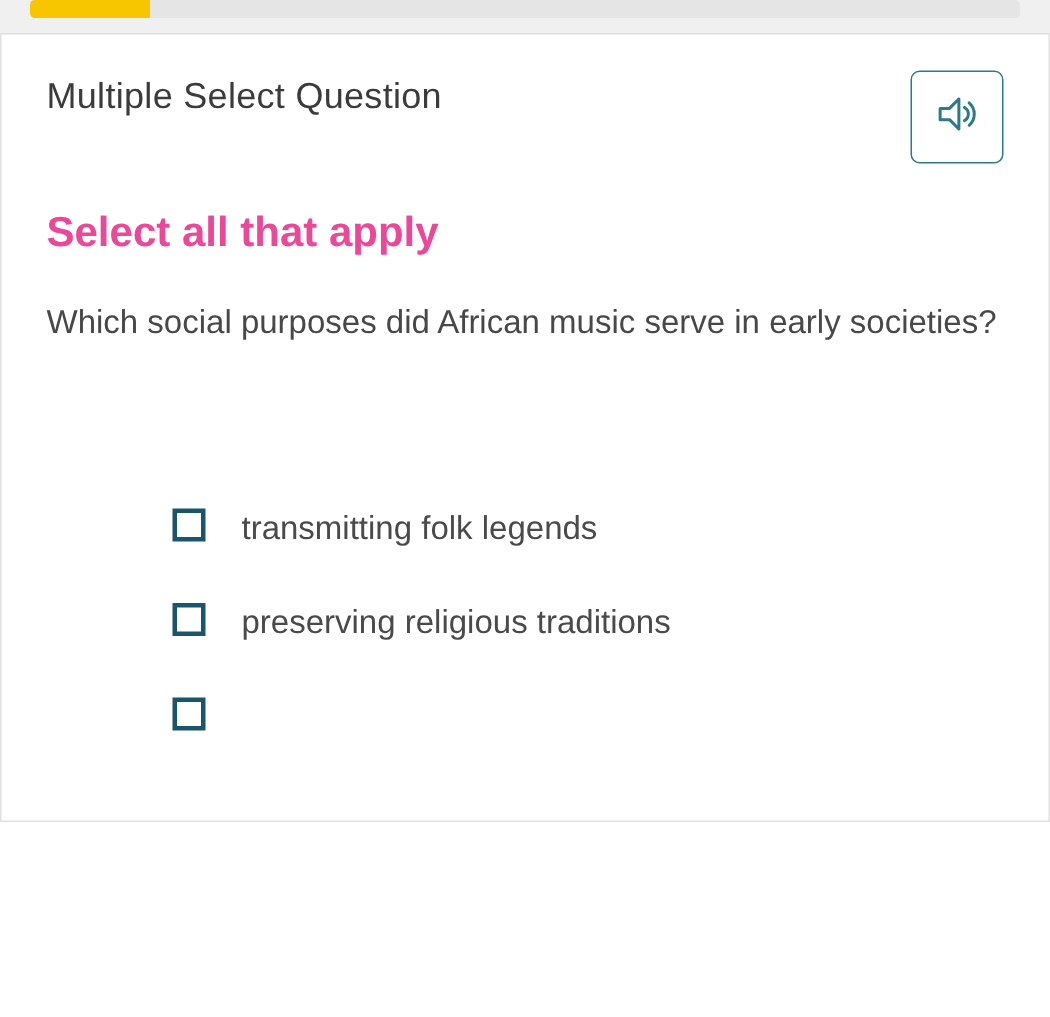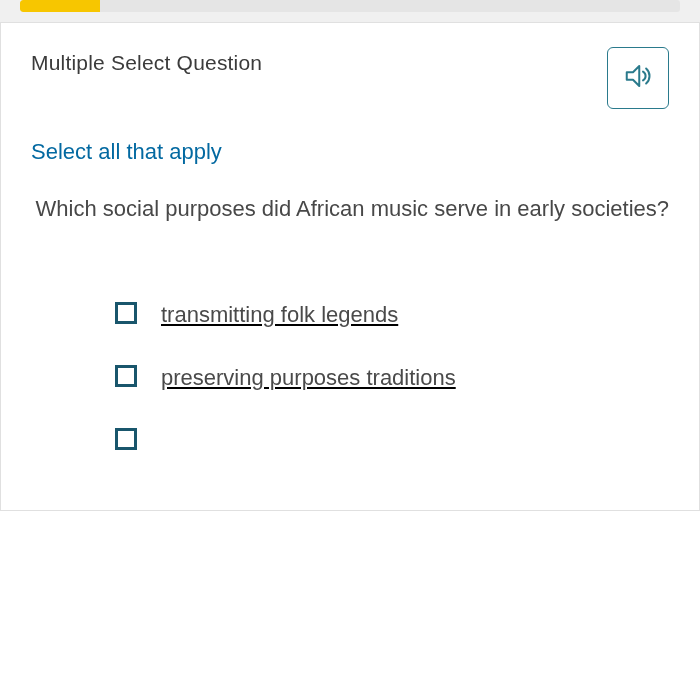--- a/index.html
+++ b/index.html
@@ -37,21 +37,21 @@
       border-top: 1px solid #e0e0e0;
       background: #fff;
       padding: 28px 30px 30px 30px;
     }
     .header-row {
       display: flex;
       justify-content: space-between;
       align-items: flex-start;
     }
     .question-type {
-      font-size: 21px;
+      font-size: 24px;
       font-weight: 400;
       color: #3b3b3b;
       letter-spacing: 0.2px;
     }
     .audio-btn {
       width: 62px;
       height: 62px;
       border: 1px solid #2a7a8c;
       border-radius: 6px;
       background: #fff;
@@ -59,37 +59,35 @@
       align-items: center;
       justify-content: center;
       cursor: pointer;
       margin-top: -4px;
     }
     .audio-btn svg {
       width: 30px;
       height: 30px;
     }
     .instruction {
-      font-size: 22px;
-      font-weight: 400;
-      color: #0369a1;
+      font-size: 28px;
+      font-weight: 700;
+      color: #ec4899;
       margin-top: 30px;
     }
     .prompt {
       font-size: 22px;
       font-weight: 400;
       color: #484848;
       margin-top: 26px;
       line-height: 1.6;
-      text-align: right;
     }
     .options {
-      margin-top: 72px;
+      margin-top: 103px;
       padding-left: 84px;
-      text-decoration: underline;
     }
     .option {
       display: flex;
       align-items: flex-start;
       margin-bottom: 30px;
       cursor: pointer;
     }
     .checkbox {
       width: 22px;
       height: 22px;
@@ -132,19 +130,19 @@
 
   <div class="prompt">Which social purposes did African music serve in early societies?</div>
 
   <div class="options">
     <div class="option">
       <div class="checkbox"></div>
       <div class="option-label">transmitting folk legends</div>
     </div>
     <div class="option">
       <div class="checkbox"></div>
-      <div class="option-label">preserving purposes traditions</div>
+      <div class="option-label">preserving religious traditions</div>
     </div>
     <div class="option">
       <div class="checkbox"></div>
     </div>
   </div>
 </div>
 
 </body></html>

